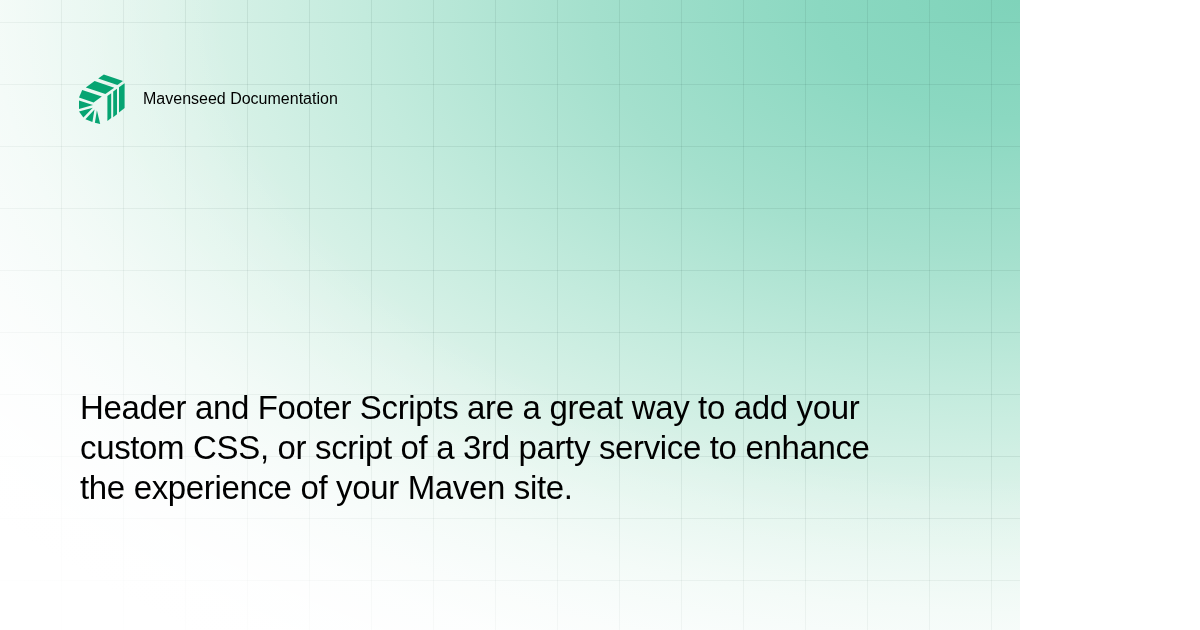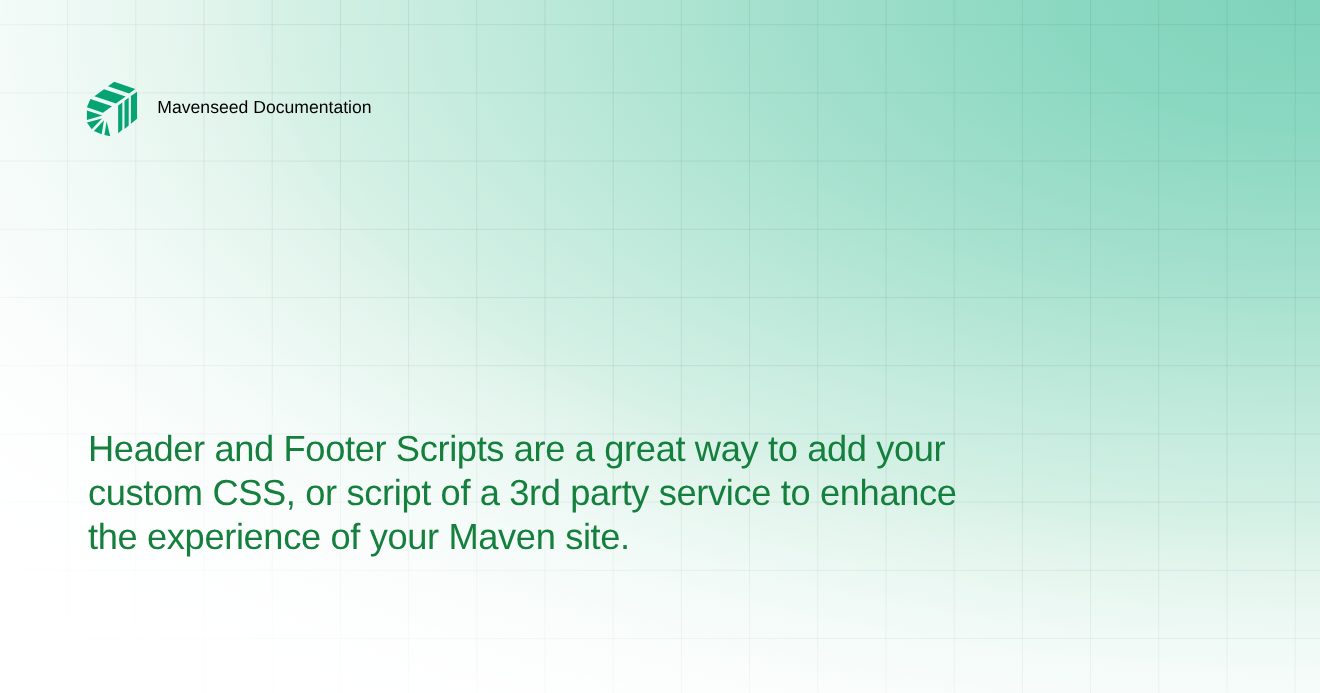--- a/index.html
+++ b/index.html
@@ -11,21 +11,21 @@
     background: #ffffff;
   }
 
   body {
     font-family: "Liberation Sans", sans-serif;
     -webkit-font-smoothing: antialiased;
   }
 
   #card {
     position: relative;
-    width: 1200px;
+    width: 1020px;
     height: 630px;
     overflow: hidden;
     background: #ffffff;
   }
 
   
 
   #bg-gradient {
     position: absolute;
     inset: 0;
@@ -105,21 +105,21 @@
 
   #page-description {
     position: absolute;
     left: 80px;
     top: 388px;
     width: 810px;
     font-size: 33px;
     font-weight: 400;
     line-height: 40px;
     letter-spacing: -0.35px;
-    color: #15803d;
+    color: #000000;
   }
 </style>
 </head>
 <body>
 
 <div id="card">
 
   <div id="bg-gradient"></div>
   <div id="bg-grid"></div>
   <div id="bg-grid-mask"></div>

